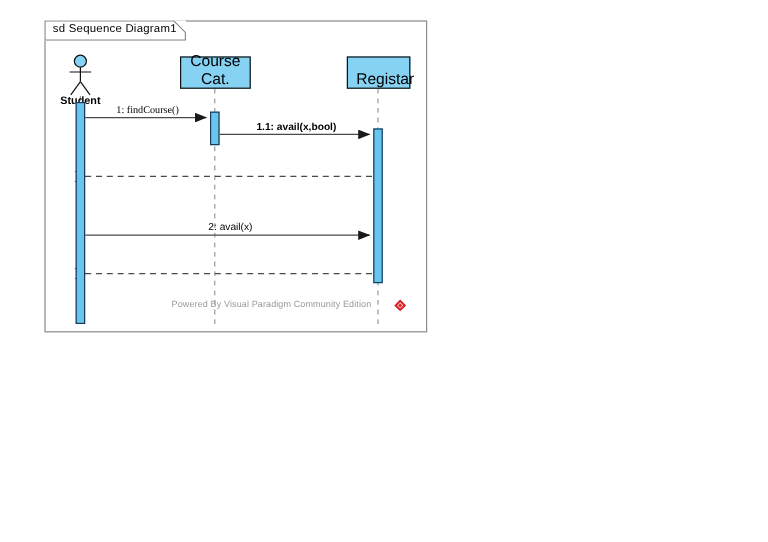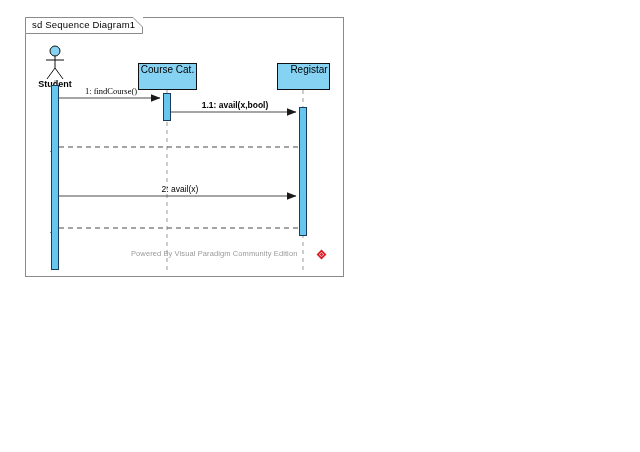--- a/index.html
+++ b/index.html
@@ -10,21 +10,21 @@
   body {
     width: 640px;
     height: 452px;
     position: relative;
     font-family: "Liberation Sans", sans-serif;
     overflow: hidden;
   }
 
   #canvas {
     position: absolute;
-    left: 0; top: 0;
+    left: 12px; top: 0;
     width: 580px;
     height: 452px;
   }
 
   
   .frame-box {
     position: absolute;
     left: 25px;
     top: 17px;
     width: 319px;
@@ -53,26 +53,25 @@
   }
 
   
   .obj-box {
     position: absolute;
     background: #85d2f2;
     border: 1px solid #111111;
     box-sizing: border-box;
     text-align: center;
     color: #000000;
-    font-size: 10px;
+    font-size: 13px;
     line-height: 1.1;
     display: flex;
-    align-items: flex-start;
+    align-items: flex-end;
     justify-content: center;
-    margin-top: 16px;
   }
   .actor-label {
     position: absolute;
     font-size: 9px;
     color: #000000;
     white-space: nowrap;
     text-align: center;
     font-weight: bold;
   }
 

